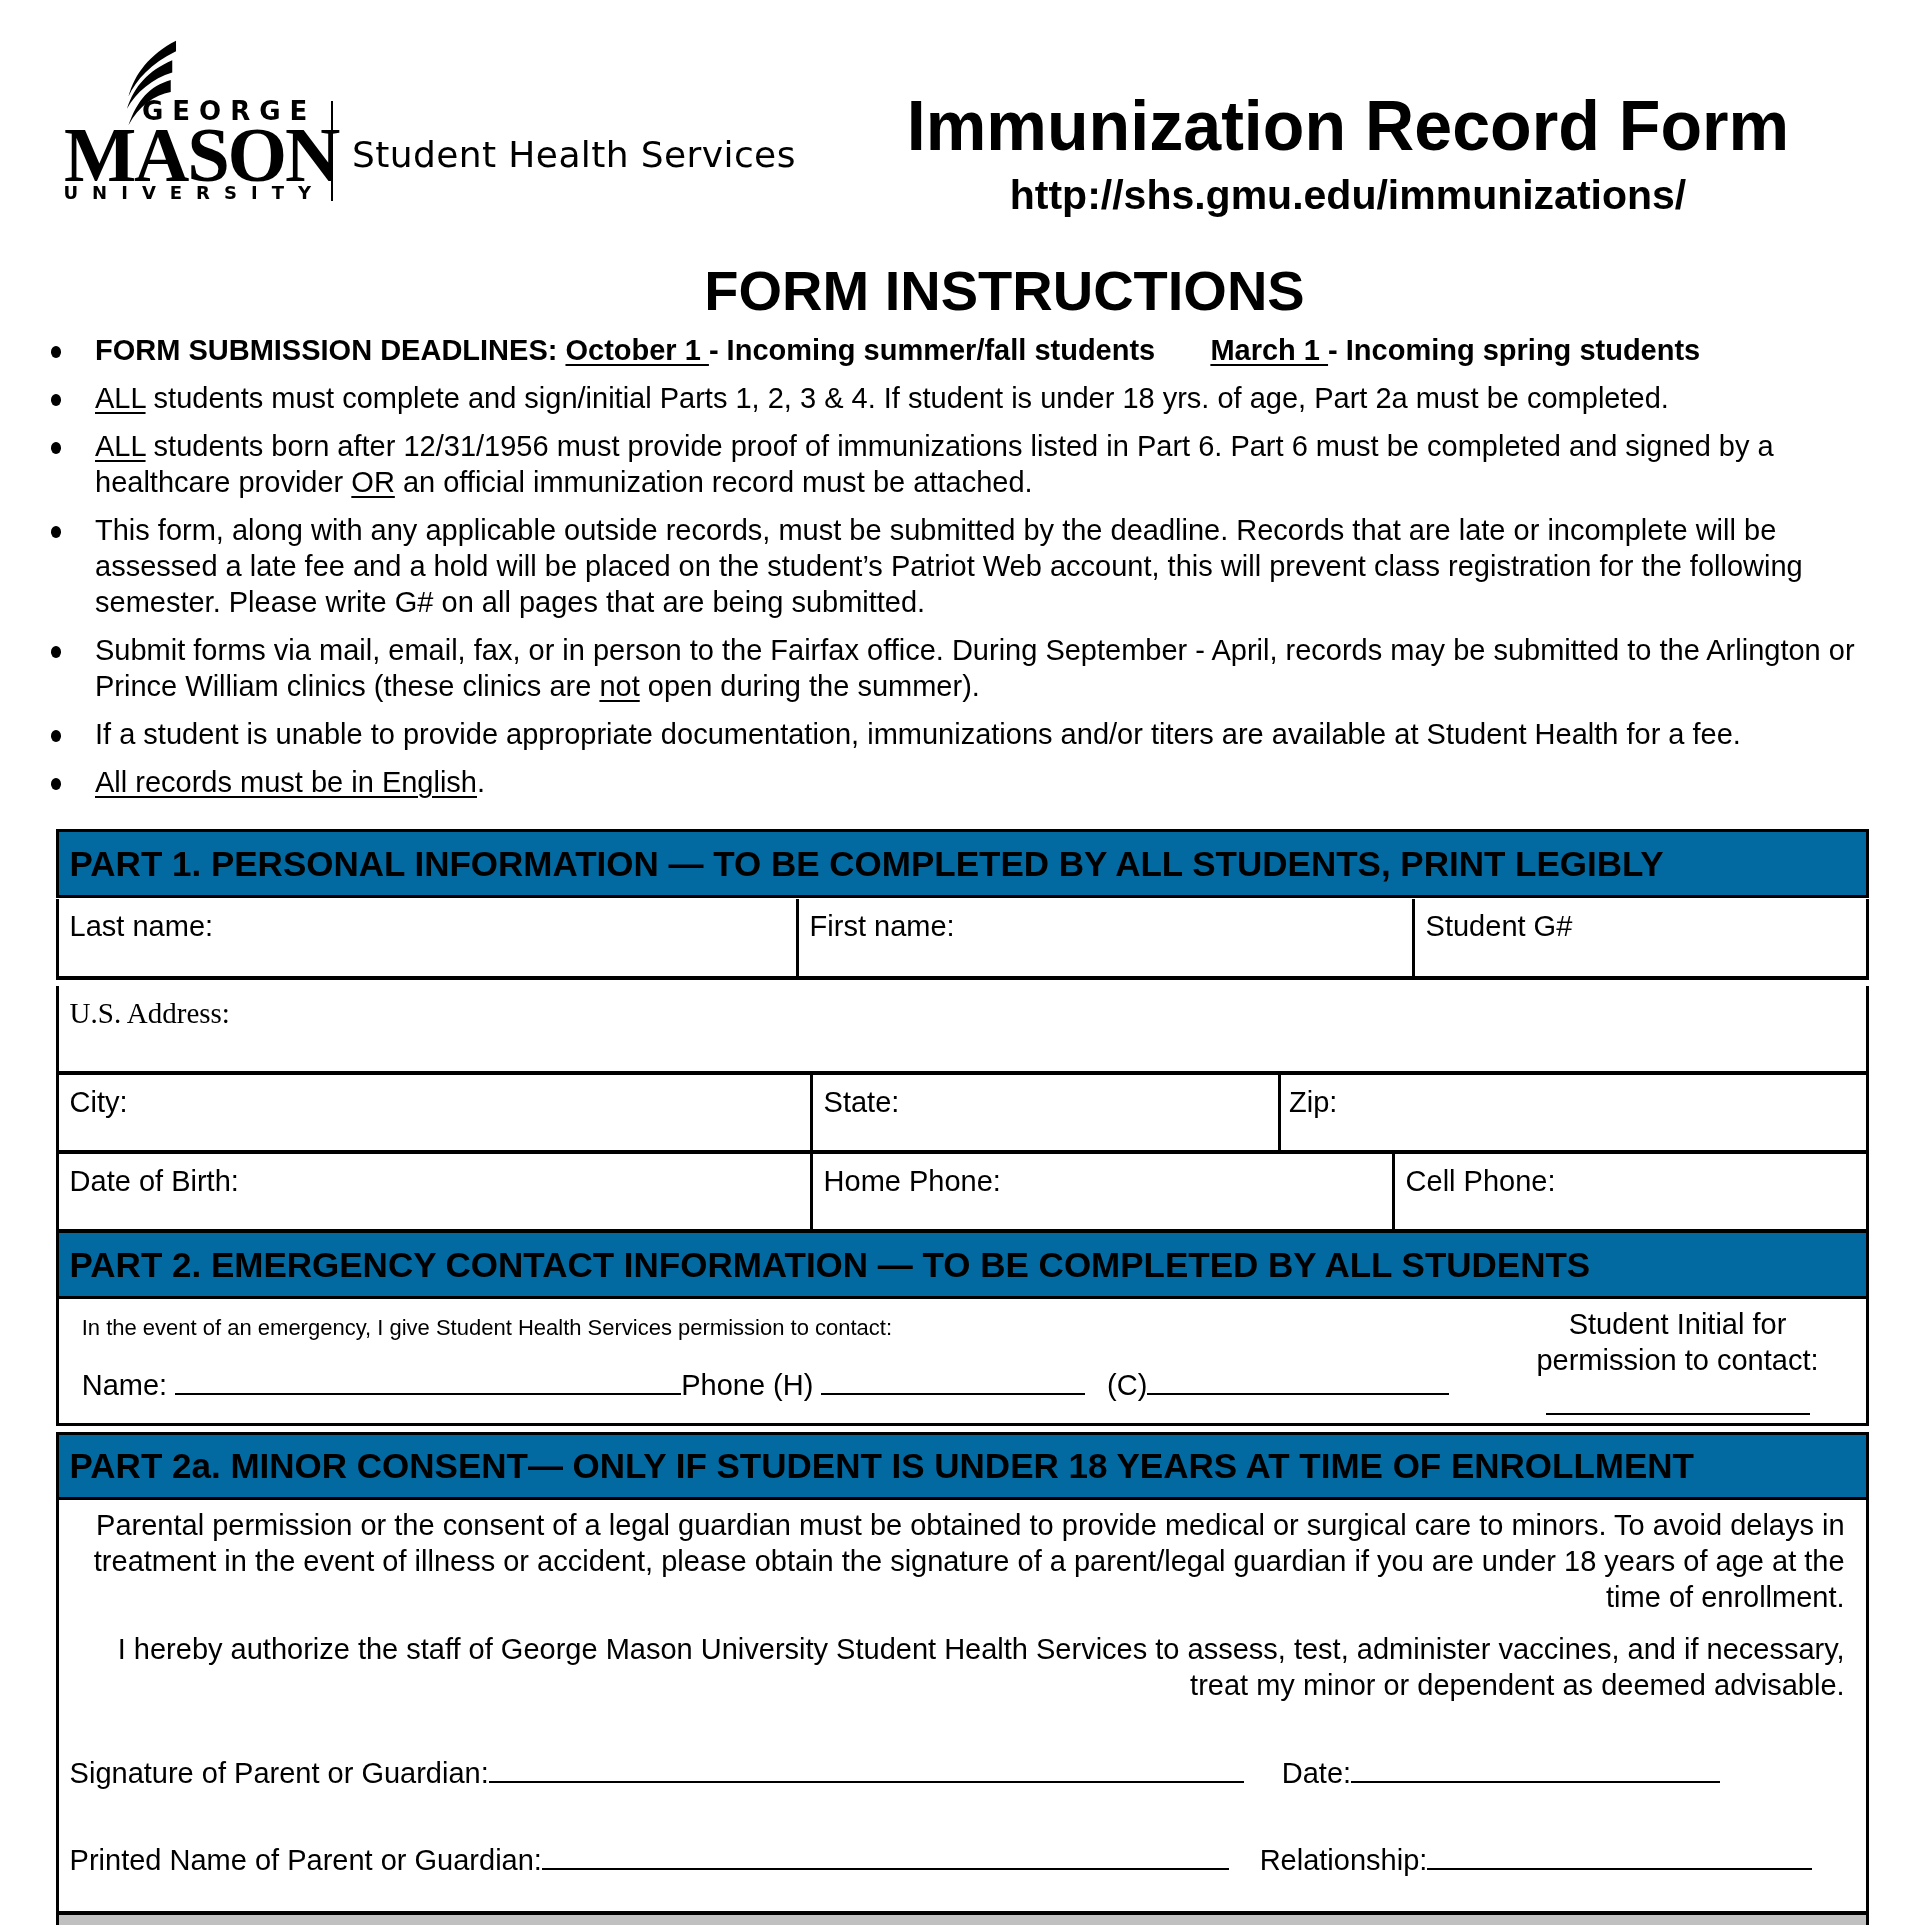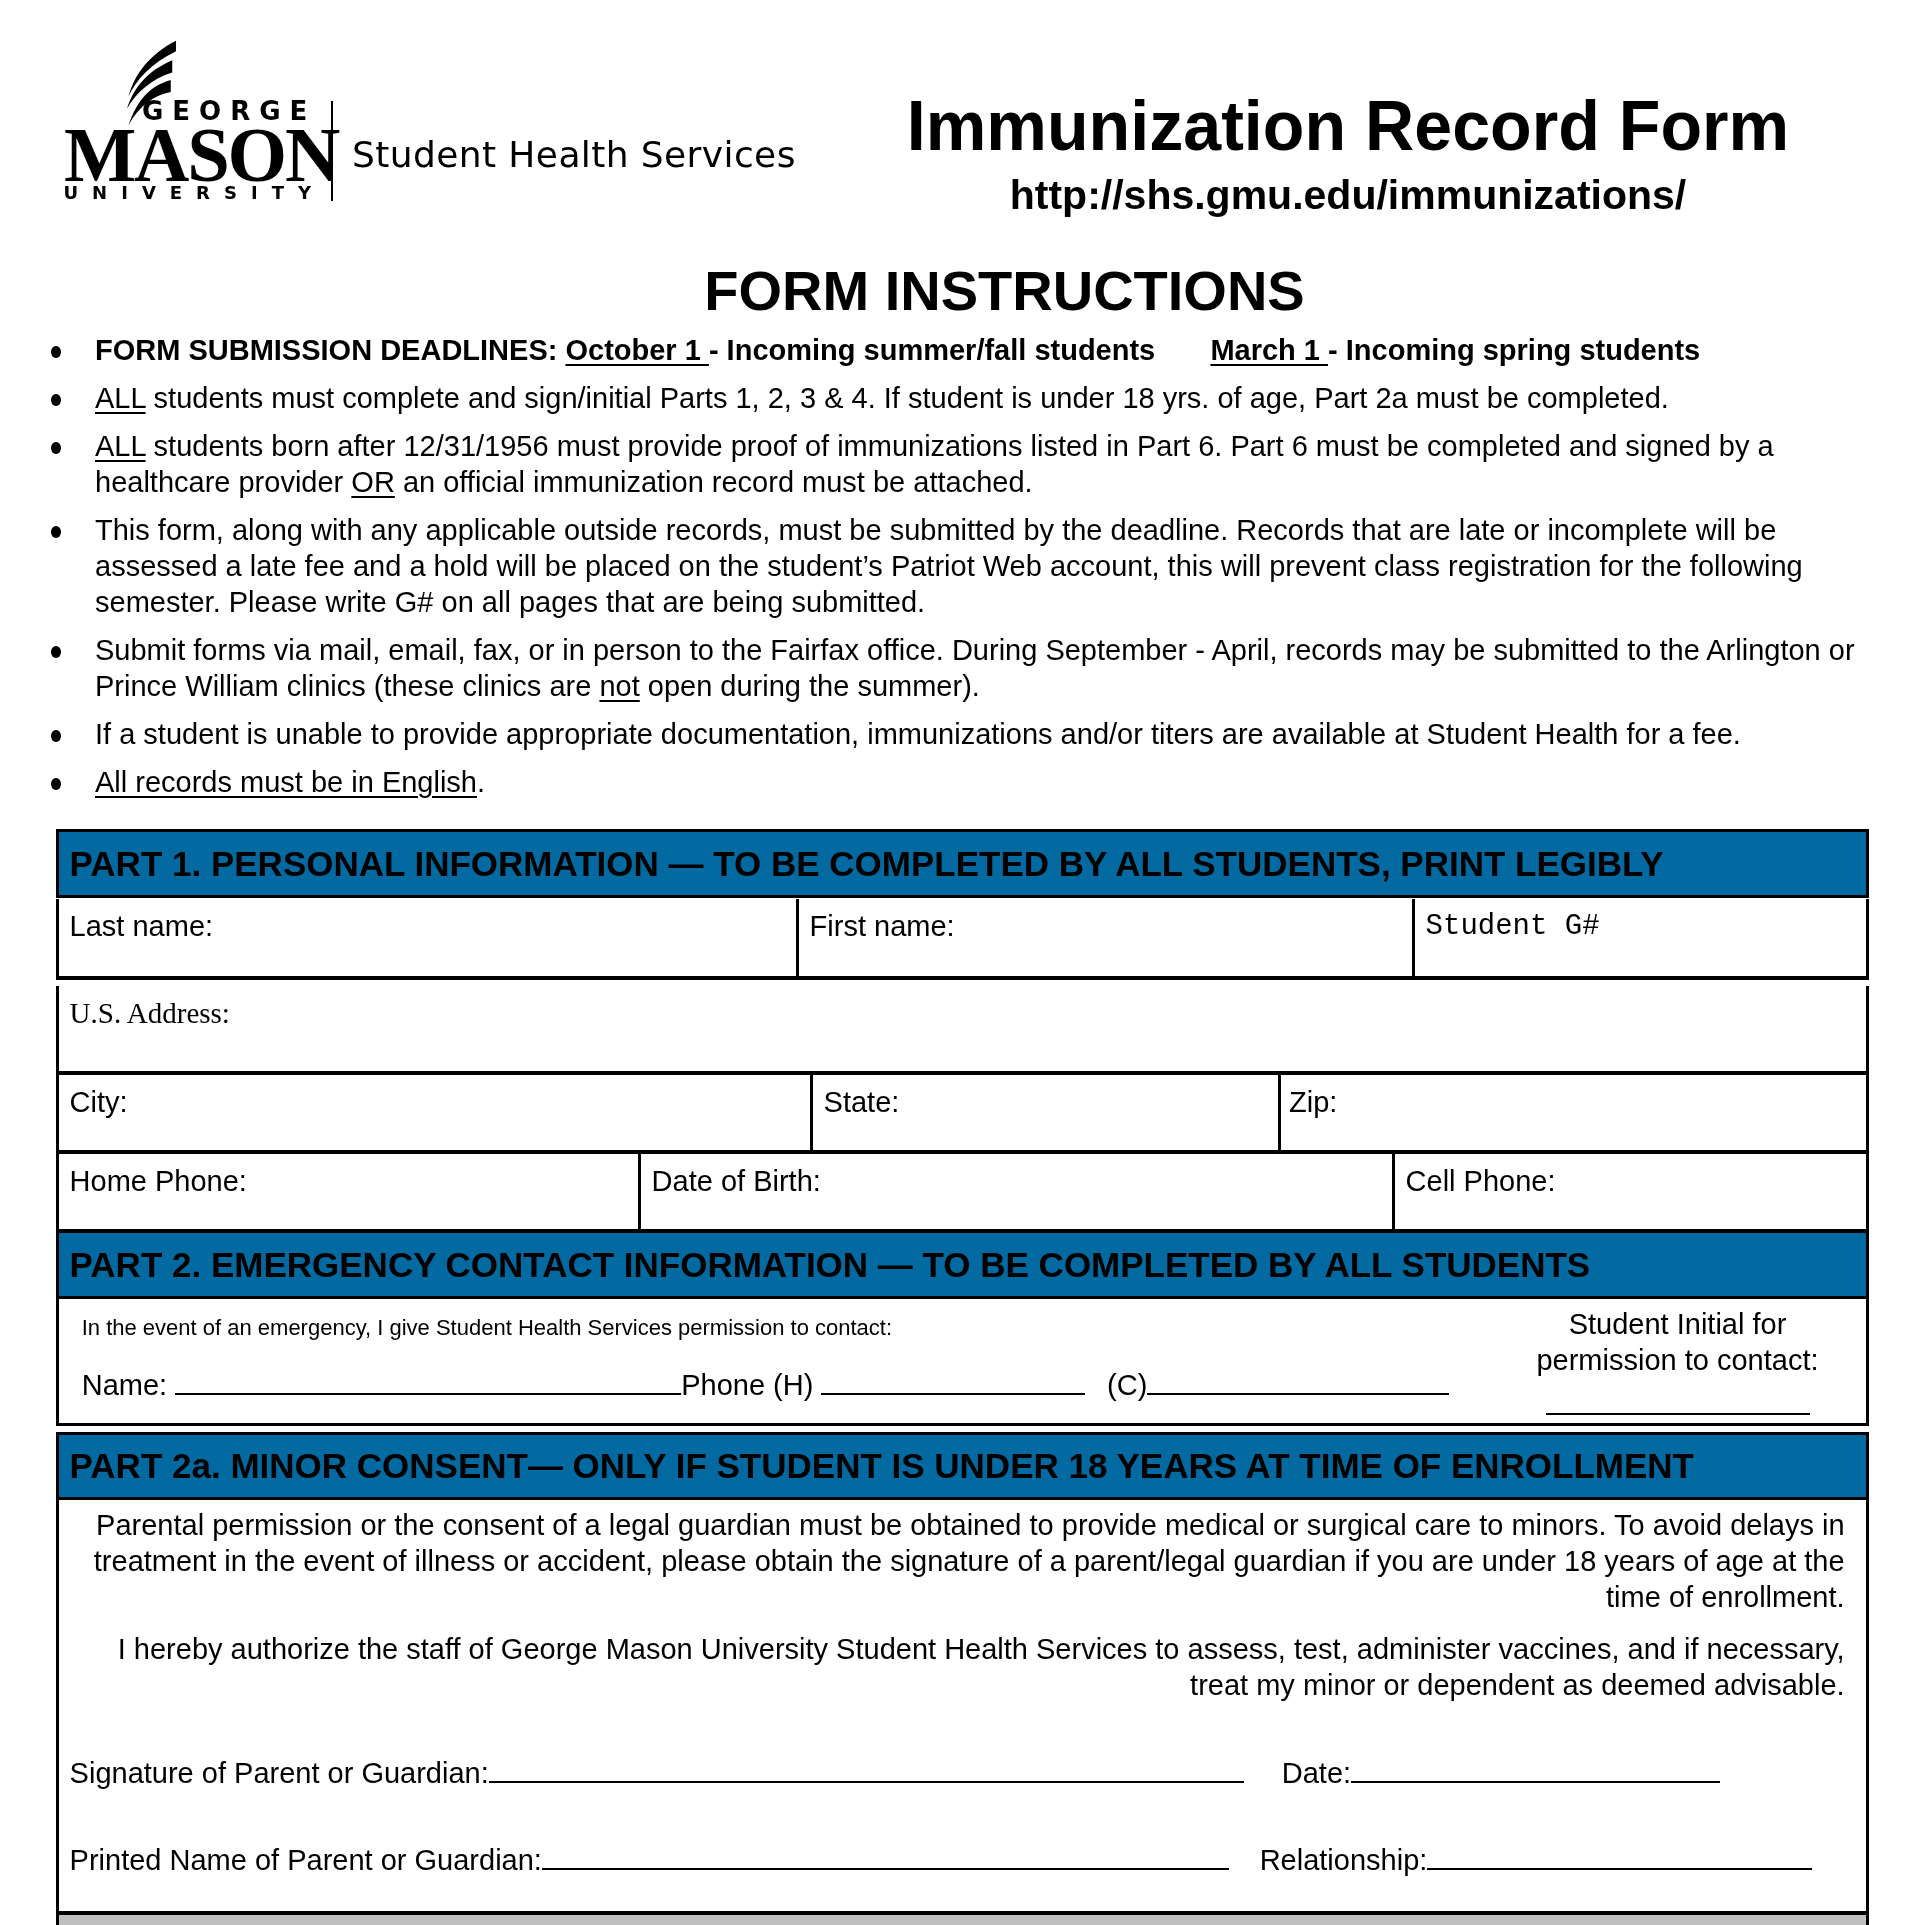--- a/index.html
+++ b/index.html
@@ -109,21 +109,21 @@
 
 <div class="section-head" style="top:829px;height:69px;">PART 1.  PERSONAL INFORMATION — TO BE COMPLETED BY ALL STUDENTS, PRINT LEGIBLY</div>
 
 <div class="row" style="top:899px;height:81px;">
   <div class="cell" style="width:740px;">
     <span class="field-label">Last name:</span>
   </div>
   <div class="cell" style="width:616px;">
     <span class="field-label">First  name:</span>
   </div>
-  <div class="cell" style="flex:1;font-family:Liberation Mono, monospace;">
+  <div class="cell" style="flex:1;">
     <span class="field-label">Student G#</span>
   </div>
 </div>
 
 <div class="row" style="top:986px;height:89px;font-family:Liberation Serif, serif;">
   <div class="cell" style="flex:1;">
     <span class="field-label">U.S. Address:</span>
   </div>
 </div>
 
@@ -133,25 +133,25 @@
   </div>
   <div class="cell" style="width:468px;">
     <span class="field-label">State:</span>
   </div>
   <div class="cell" style="flex:1;padding-left:8px;">
     <span class="field-label">Zip:</span>
   </div>
 </div>
 
 <div class="row" style="top:1154px;height:79px;">
+  <div class="cell" style="width:754px;">
+    <span class="field-label">Date of Birth:</span>
+  </div>
   <div class="cell" style="width:582px;">
     <span class="field-label">Home Phone:</span>
-  </div>
-  <div class="cell" style="width:754px;">
-    <span class="field-label">Date of Birth:</span>
   </div>
   <div class="cell" style="flex:1;">
     <span class="field-label">Cell Phone:</span>
   </div>
 </div>
 
 <div class="section-head" style="top:1231px;height:68px;border-top-width:2.3px;">PART 2. EMERGENCY CONTACT INFORMATION — TO BE COMPLETED BY ALL STUDENTS</div>
 <div id="p2-body">
   <div class="p2-line1">In the event of an emergency, I give Student Health Services permission to contact:</div>
   <div class="p2-line2">

